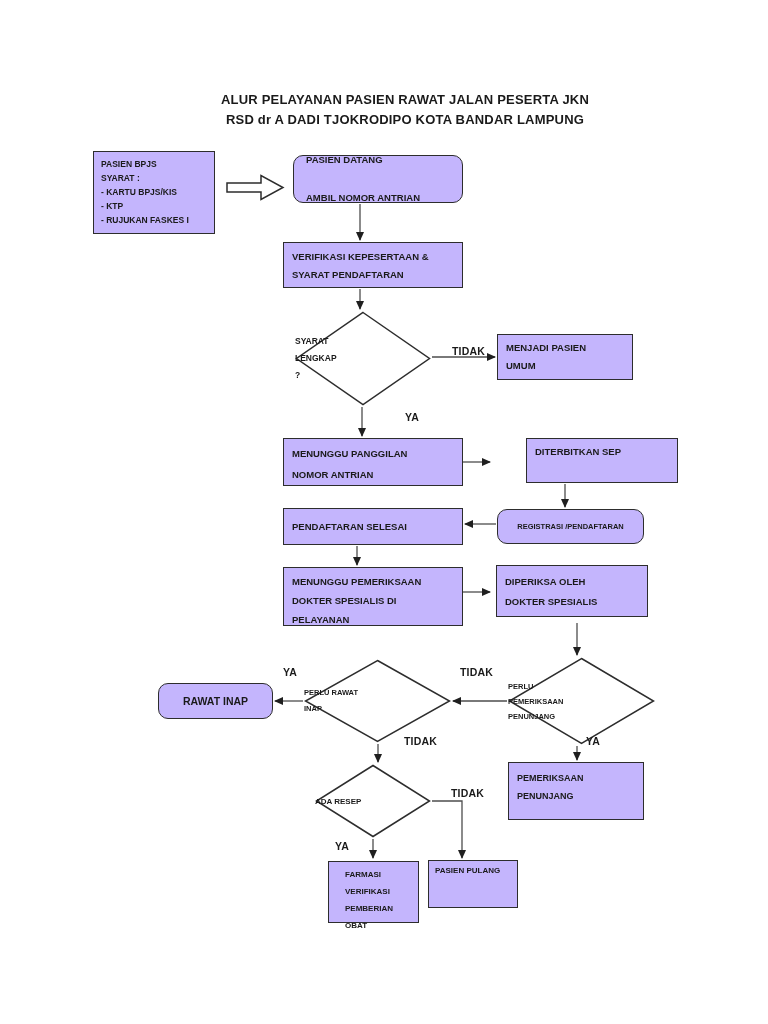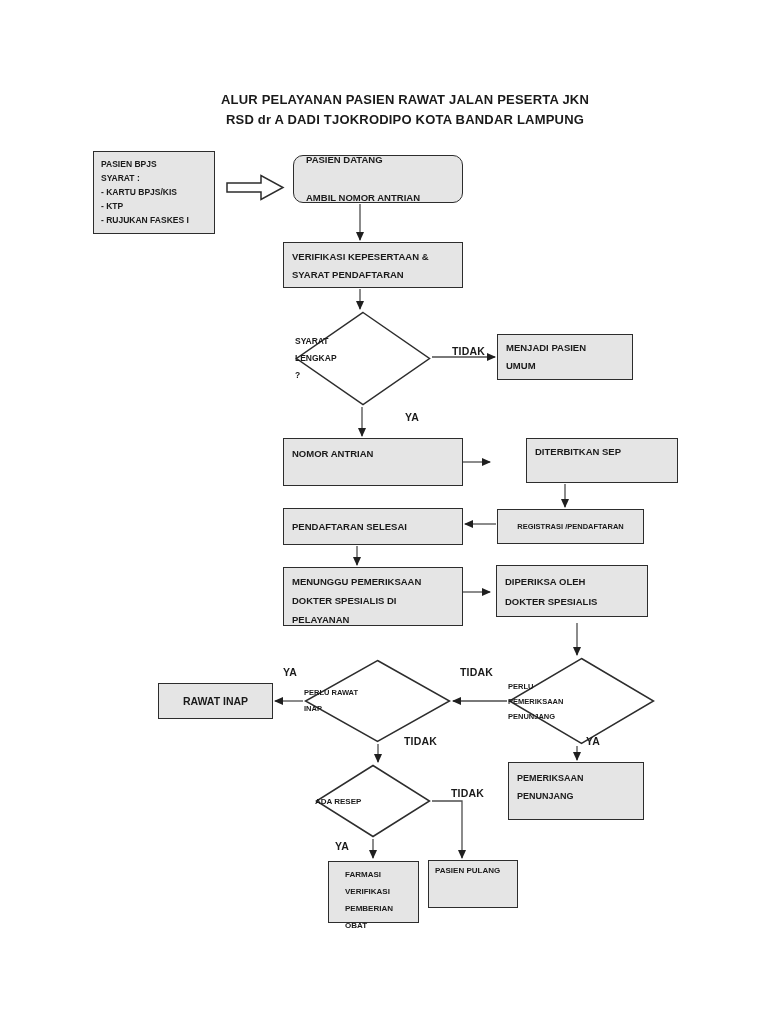--- a/index.html
+++ b/index.html
@@ -5,24 +5,24 @@
   html,body { margin:0; padding:0; background:#ffffff; }
   body {
     width:768px; height:1024px; position:relative; overflow:hidden;
     font-family:"Liberation Sans", sans-serif; font-weight:bold; color:#1a1a1a;
     -webkit-font-smoothing:antialiased;
   }
   .page { position:absolute; left:0; top:0; width:768px; height:1024px; background:#ffffff; }
   .title { position:absolute; left:0; top:90px; width:768px; text-align:center;
            font-size:13px; line-height:20px; letter-spacing:0.2px;margin-left:21px; }
   .layer { position:absolute; left:0; top:0; width:768px; height:1024px; }
-  .box { position:absolute; box-sizing:border-box; border:1.5px solid #2d2d2d; background:#e5e5e5; }
+  .box { position:absolute; box-sizing:border-box; border:1.5px solid #2d2d2d; background:#c4b5fd; }
   .round { border-radius:10px; }
   .vcenter { display:flex; flex-direction:column; justify-content:center;gap:20px; }
-  .hcenter { text-align:center; }
+  .hcenter { text-align:center;border-radius:10px; }
   .tl { display:block; }
   .dnode { position:absolute; }
   .dnode svg { position:absolute; left:0; top:0; }
   .dtext { position:absolute; left:0; top:0; width:100%; height:100%;
            display:flex; flex-direction:column; justify-content:center;
            }
   .edge-label { position:absolute; font-size:10.5px; letter-spacing:0.2px; }
   .f95  { font-size:9.5px; }
   .f9   { font-size:9px; }
   .f85  { font-size:8.5px; }
@@ -97,20 +97,21 @@
       <span class="tl">?</span>
     </div>
   </div>
 
   <div class="box f95" style="left:497px;top:334px;width:136px;height:46px;padding:4px 8px;line-height:18px;">
     <span class="tl">MENJADI PASIEN</span>
     <span class="tl">UMUM</span>
   </div>
 
   <div class="box f95" style="left:283px;top:438px;width:180px;height:48px;padding:4px 8px;line-height:21px;">
+    <span class="tl">MENUNGGU PANGGILAN</span>
     <span class="tl">NOMOR ANTRIAN</span>
   </div>
 
   <div class="box f95" style="left:492px;top:438px;width:152px;height:45px;padding:7px 8px;margin-left:34px;">
     <span class="tl">DITERBITKAN SEP</span>
   </div>
 
   <div class="box vcenter hcenter f75" style="left:497px;top:509px;width:147px;height:35px;">
     <span class="tl">REGISTRASI /PENDAFTARAN</span>
   </div>

